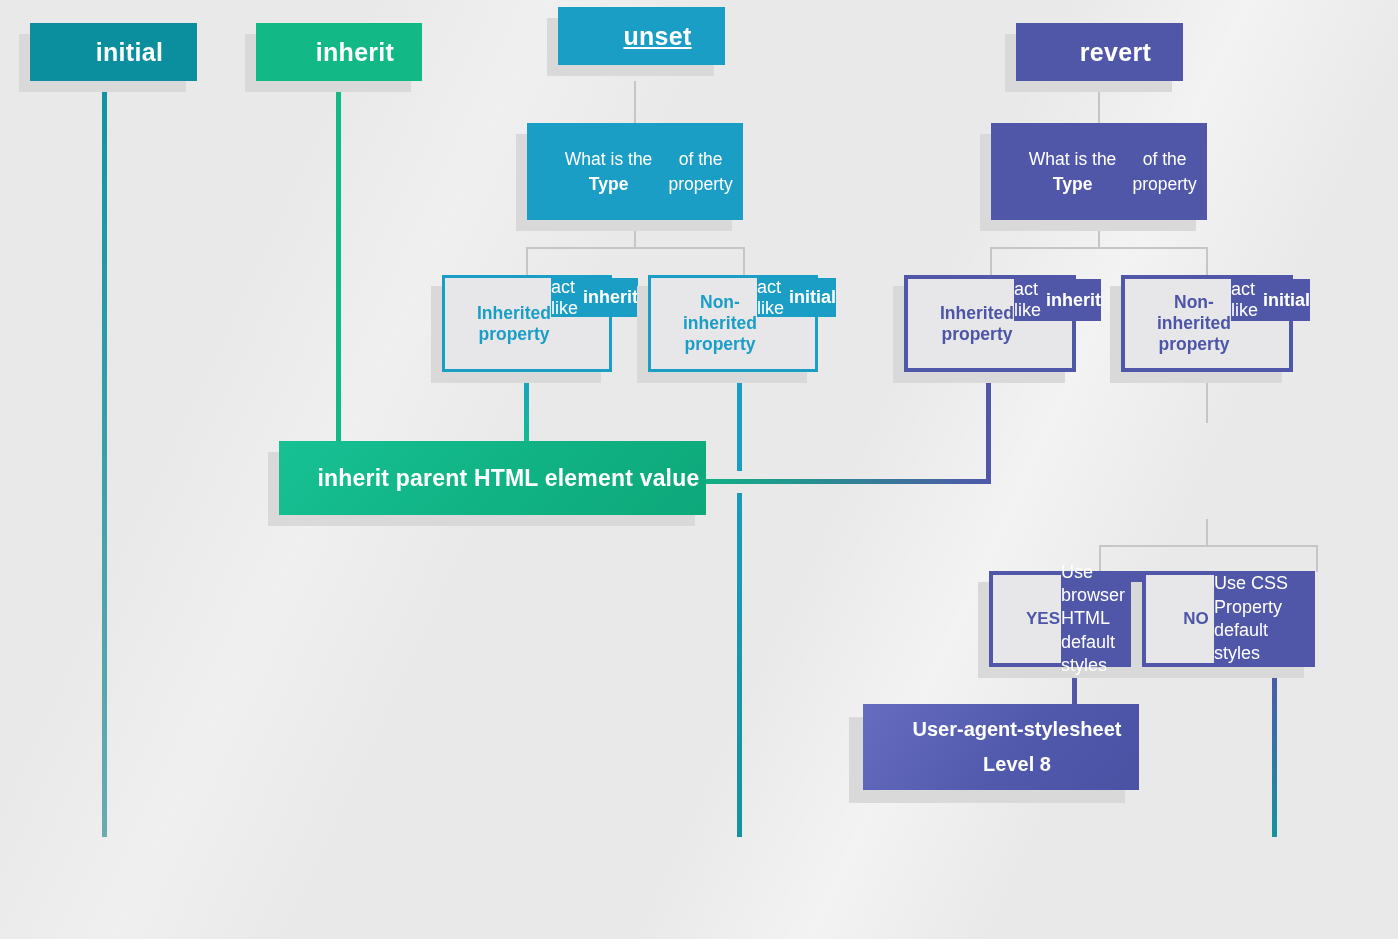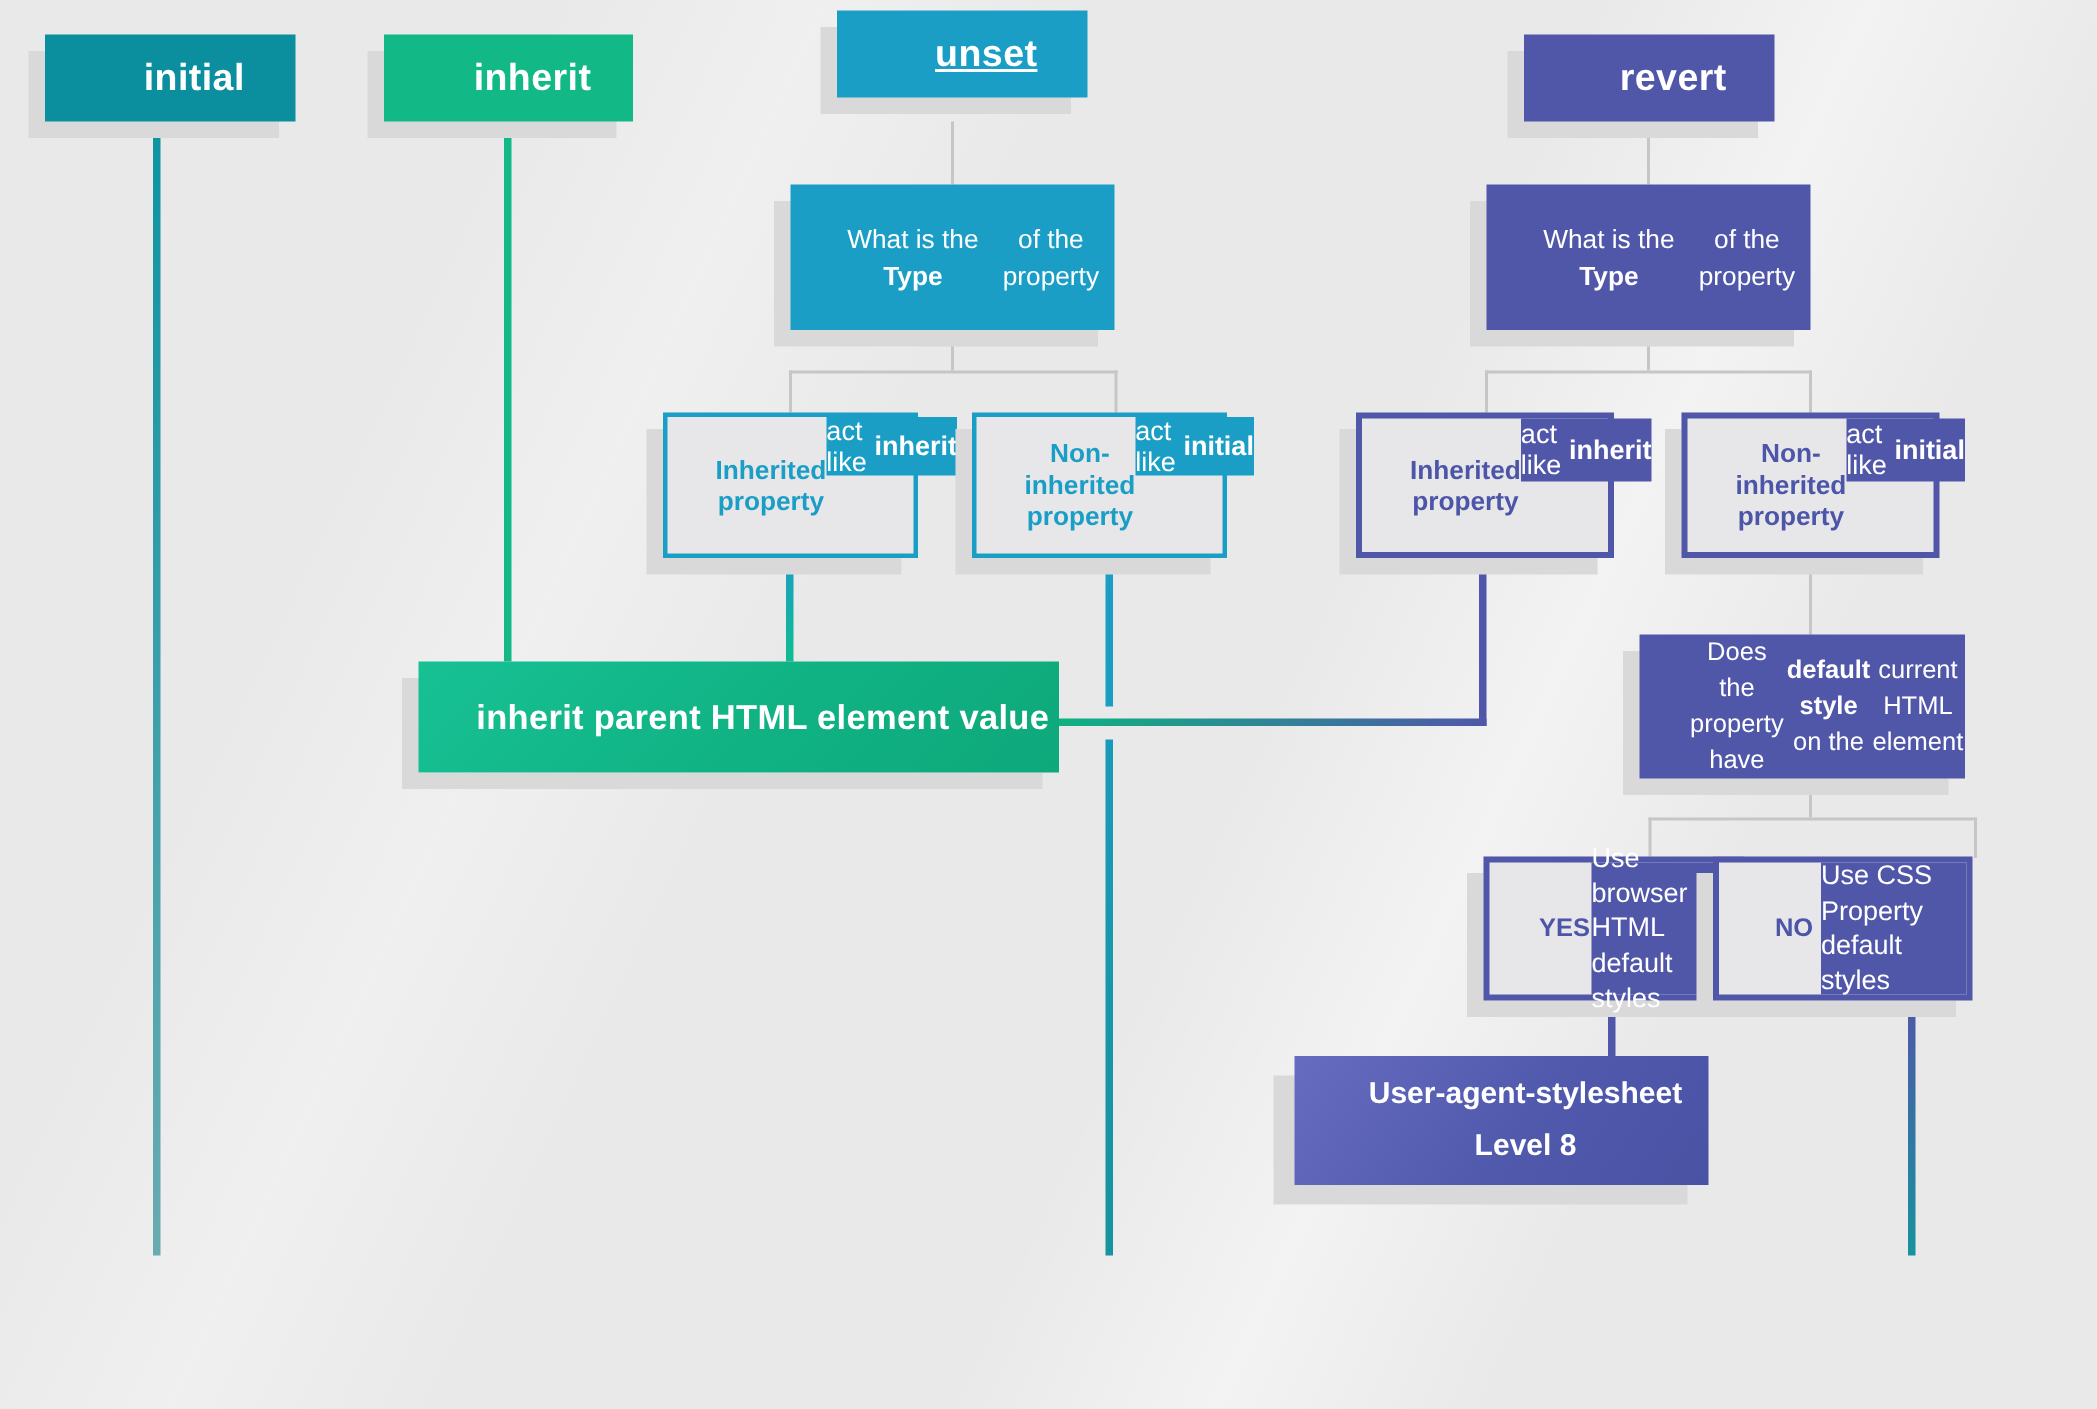--- a/index.html
+++ b/index.html
@@ -174,25 +174,20 @@
     </div>
     <div class="split-body">
       <span>act like </span>&nbsp;<b>initial</b>
     </div>
   </div>
 
   <div class="abs shadowed greenbar" style="left:279px;top:441px;width:427px;height:74px;">
     <span>inherit parent HTML element value</span>
   </div>
 
-  <div class="abs shadowed qbox q-purple" style="left:1093px;top:423px;width:217px;height:96px;font-size:17px;line-height:1.42;">
-    <div>Does the property have</div>
-    <div><b>default style</b><span> on the</span></div>
-    <div>current HTML element</div>
-  </div>
 
   <div class="abs shadowed split split-purple" style="left:989px;top:571px;width:174px;height:96px;">
     <div class="split-head" style="flex:0 0 36px;font-size:17px;">
       <div>YES</div>
     </div>
     <div class="split-body" style="flex:1;flex-direction:column;line-height:1.3;height:auto;">
       <div>Use browser HTML</div>
       <div>default styles</div>
     </div>
   </div>

